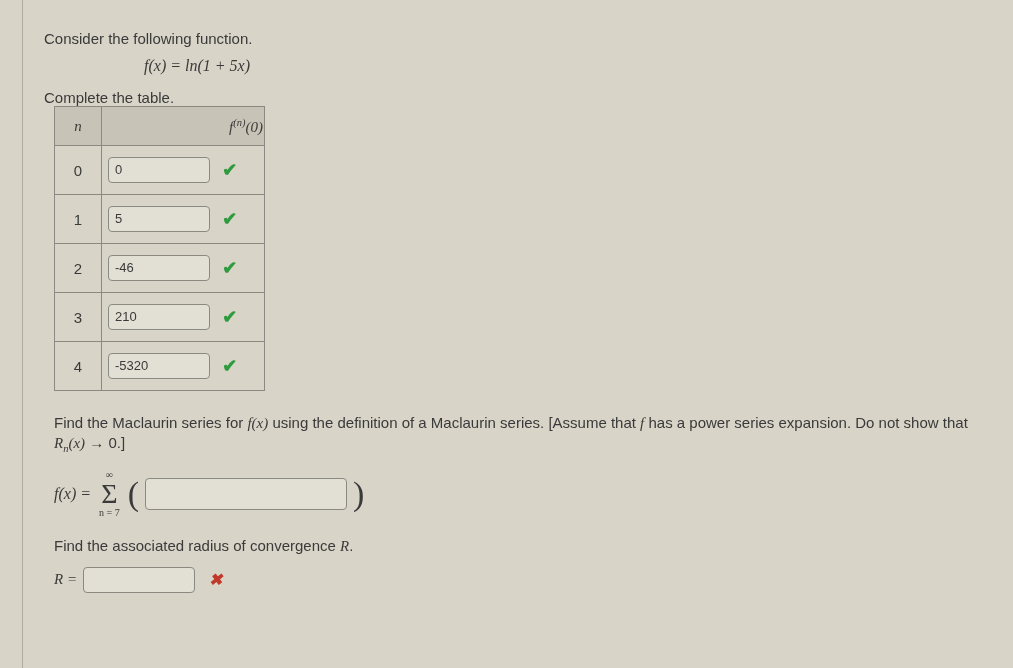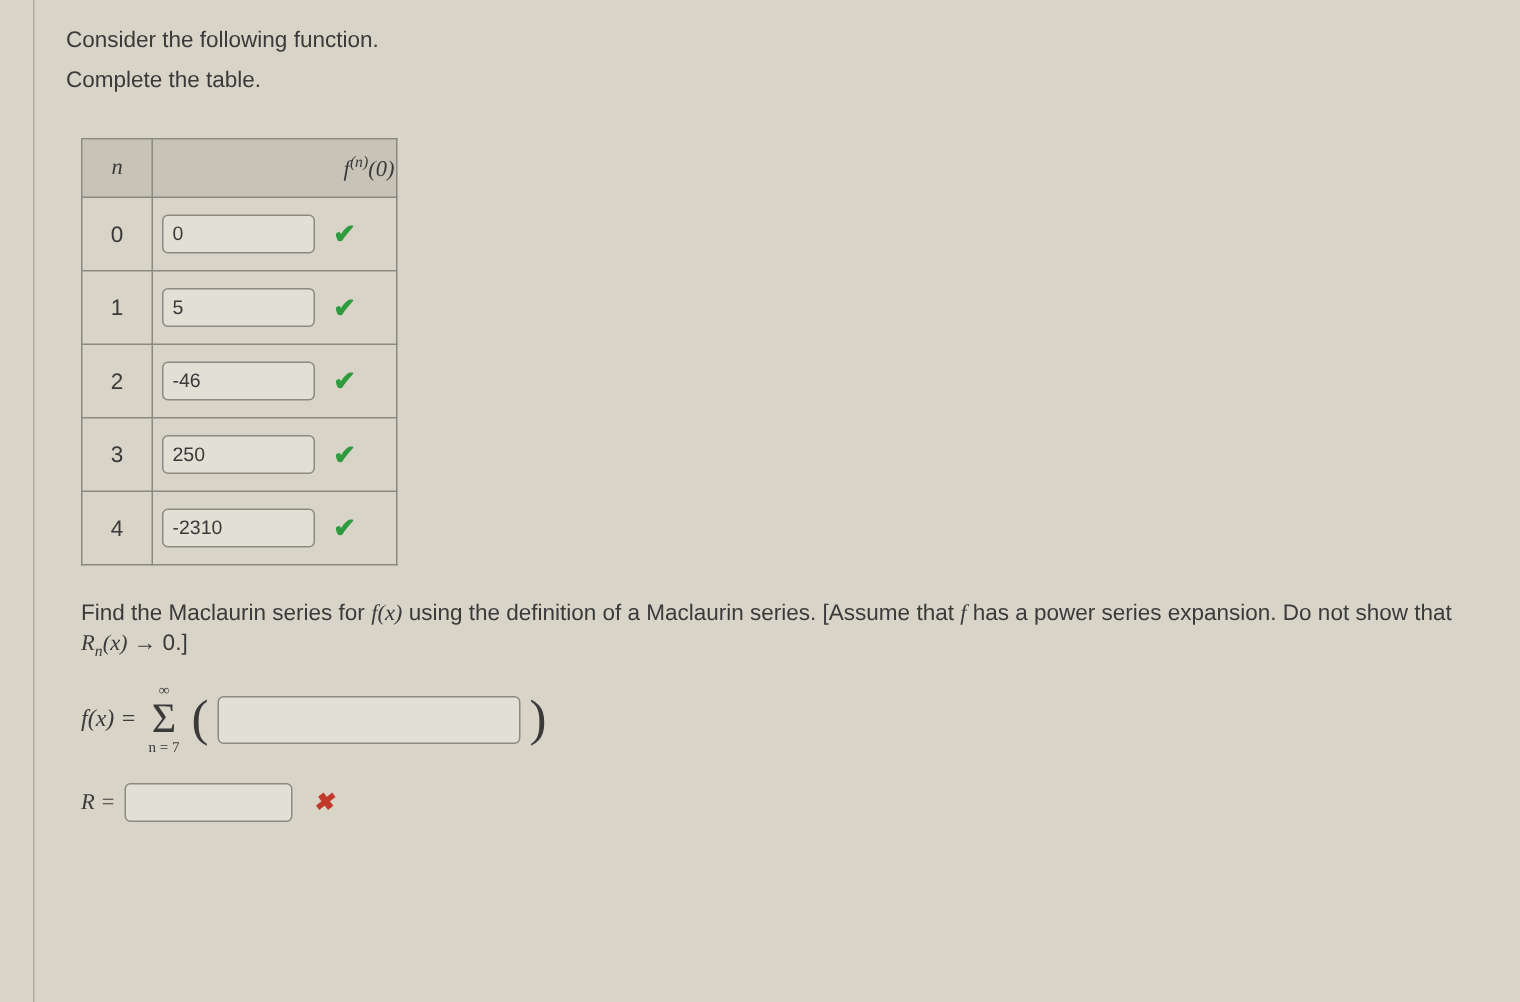--- a/index.html
+++ b/index.html
@@ -8,30 +8,30 @@
     font-family: Arial, Helvetica, sans-serif;
     background: #d8d4c8;
     width: 1013px;
     height: 668px;
     overflow: hidden;
     color: #3a3a3a;
     font-size: 15px;
     position: relative;
   }
   .page {
-    padding: 18px 12px 12px 44px;
+    padding: 30px 12px 12px 44px;
   }
   .prompt {  margin-bottom: 10px; }
   .formula-indent {
     margin: 8px 0 14px 100px;
     font-style: italic;
     font-family: 'Times New Roman', serif;
     font-size: 16px;
   }
-  .sub-prompt { margin-bottom: 30px; }
+  .sub-prompt { margin-bottom: 0; }
   table.derivs {
     border-collapse: collapse;
     margin-left: 10px;
     margin-bottom: 22px;
   }
   table.derivs th, table.derivs td {
     border: 1px solid #8a8a82;
     text-align: center;
     vertical-align: middle;
   }
@@ -143,20 +143,23 @@
 </style>
 </head>
 <body>
 
 <div class="left-border"></div>
 
 <div class="page">
 
   <div class="prompt">Consider the following function.</div>
 
+  <div class="formula-indent">
+    <span>f(x) = ln(1 + 5<span style="font-style:italic">x</span>)</span>
+  </div>
 
   <div class="sub-prompt">Complete the table.</div>
 
   <table class="derivs">
     <tbody>
         <tr>
       <th class="col-n">n</th>
       <th class="col-v">
         <span>f</span><sup>(n)</sup><span>(0)</span>
       </th>
@@ -178,28 +181,28 @@
     <tr>
       <td class="n-cell">2</td>
       <td class="v-cell">
         <span class="ans-box">-46</span>
         <span class="check">✔</span>
       </td>
     </tr>
     <tr>
       <td class="n-cell">3</td>
       <td class="v-cell">
-        <span class="ans-box">250</span>
+        <span class="ans-box">210</span>
         <span class="check">✔</span>
       </td>
     </tr>
     <tr>
       <td class="n-cell">4</td>
       <td class="v-cell">
-        <span class="ans-box">-2310</span>
+        <span class="ans-box">-5320</span>
         <span class="check">✔</span>
       </td>
     </tr>
   </tbody>
     </table>
 
   <div class="paragraph">
     <span>Find the Maclaurin series for </span><span style="font-style:italic;font-family:'Times New Roman',serif">f(x)</span><span> using the definition of a Maclaurin series. [Assume that </span><span style="font-style:italic;font-family:'Times New Roman',serif">f</span><span> has a power series expansion. Do not show that </span><span style="font-style:italic;font-family:'Times New Roman',serif"><span>R</span><sub>n</sub><span>(x)</span></span><span> → 0.]</span>
   </div>
 
@@ -208,20 +211,23 @@
     <span class="sigma-wrap">
       <span class="sigma-top">∞</span>
       <span class="sigma-sym">Σ</span>
       <span class="sigma-bot">n = 7</span>
     </span>
     <span class="paren">(</span>
     <span class="big-input"></span>
     <span class="paren">)</span>
   </div>
 
+  <div class="paragraph">
+    <span>Find the associated radius of convergence </span><span style="font-style:italic;font-family:'Times New Roman',serif">R</span><span>.</span>
+  </div>
 
   <div class="r-row">
     <span>R =</span>
     <span class="small-input"></span>
     <span class="cross-mark">✖</span>
   </div>
 
 </div>
 
 </body></html>

